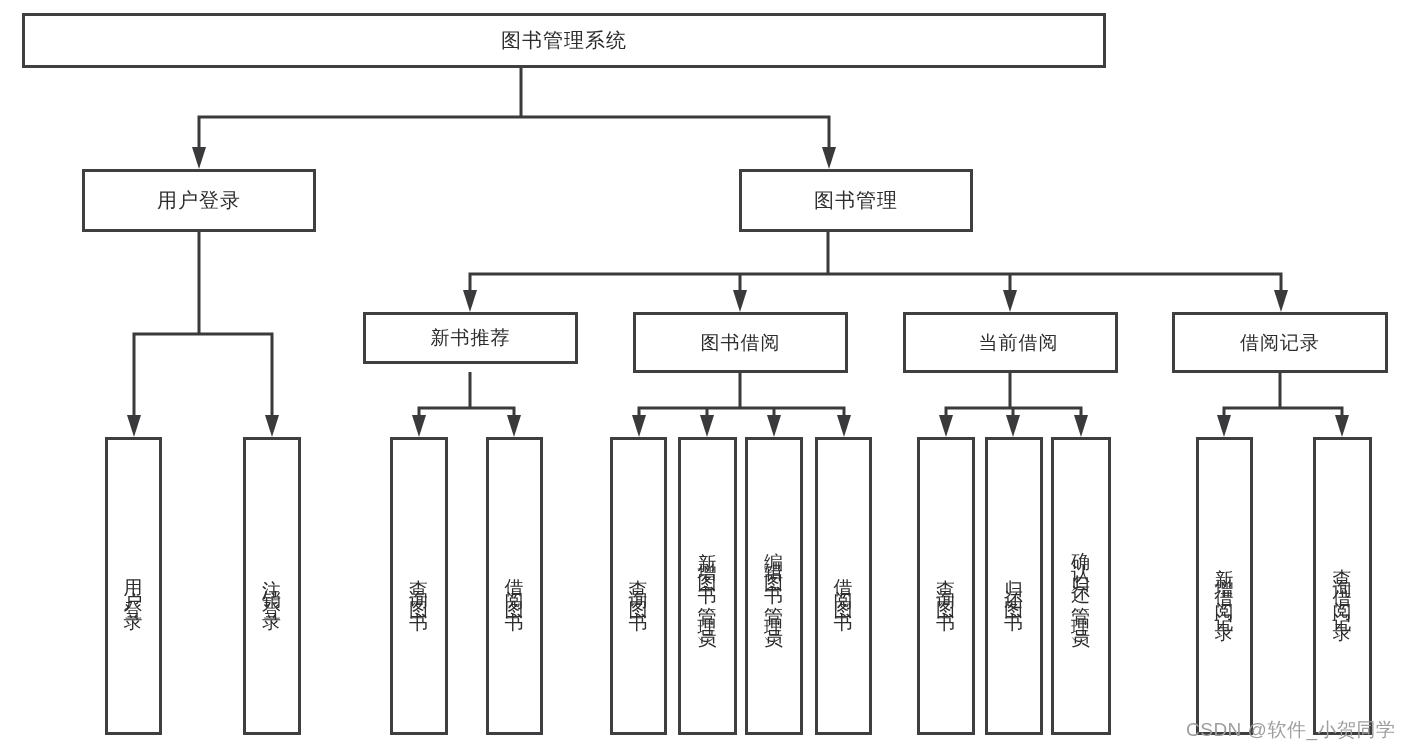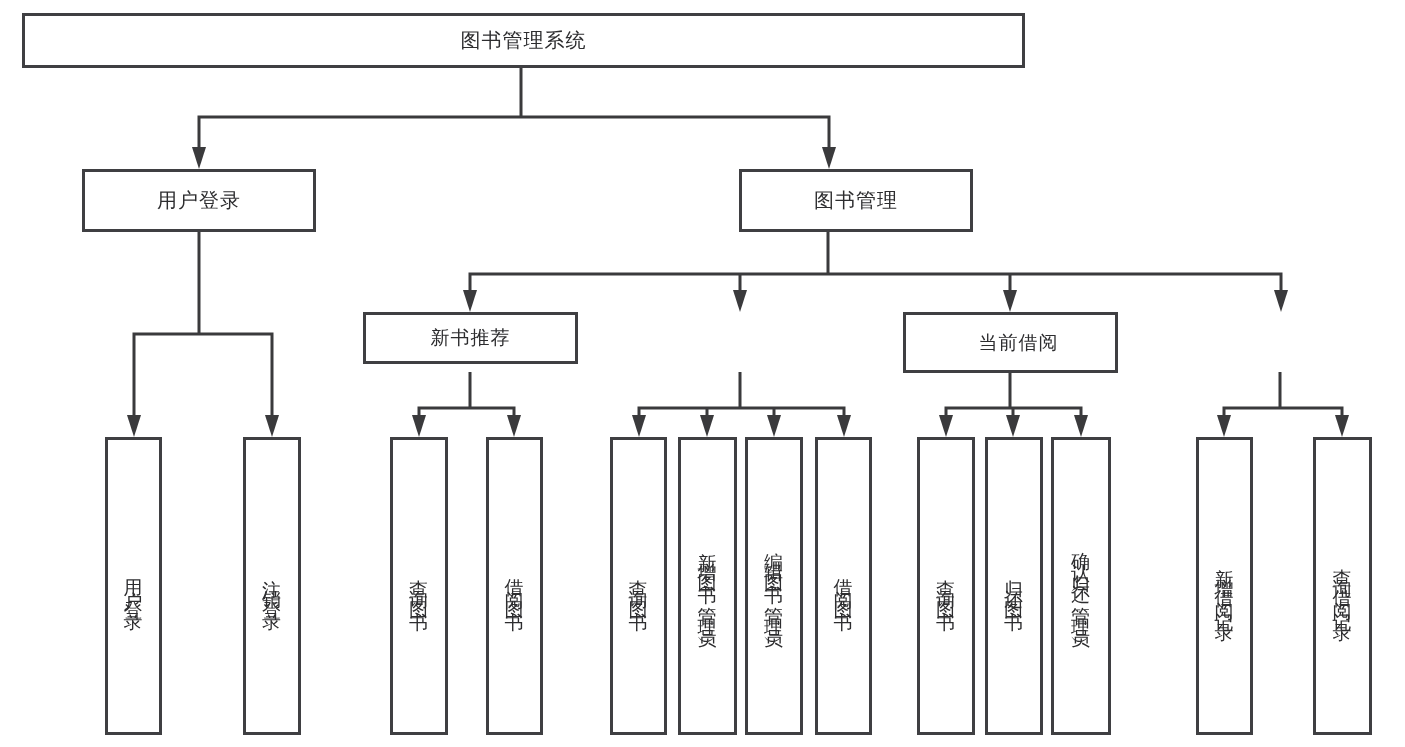--- a/index.html
+++ b/index.html
@@ -30,21 +30,21 @@
     border: 3px solid var(--border);
     display: flex;
     align-items: center;
     justify-content: center;
     color: var(--text);
     font-size: 20px;
     letter-spacing: 1px;
     white-space: nowrap;
   }
   
-  .n-root          { left: 22px;   top: 13px;  width: 1003px; height: 55px; }
+  .n-root          { left: 22px;   top: 13px;  width: 1084px; height: 55px; }
   .n-user-login    { left: 82px;   top: 169px; width: 234px;  height: 63px; }
   .n-book-mgmt     { left: 711px;  top: 169px; width: 234px;  height: 63px; margin-left: 28px; }
   .n-new-book-rec  { left: 363px;  top: 312px; width: 215px;  height: 52px; font-size: 19px; }
   .n-book-borrow   { left: 633px;  top: 312px; width: 215px;  height: 61px; font-size: 19px; }
   .n-current-borrow{ left: 903px;  top: 312px; width: 215px;  height: 61px; font-size: 19px; padding-left: 16px; }
   .n-borrow-record { left: 1172px; top: 312px; width: 216px;  height: 61px; font-size: 19px; }
   
   .vnode {
     position: absolute;
     top: 437px;
@@ -139,23 +139,29 @@
   <div class="node n-user-login">
     <span>用户登录</span>
   </div>
   <div class="node n-book-mgmt">
     <span>图书管理</span>
   </div>
 
   <div class="node n-new-book-rec">
     <span>新书推荐</span>
   </div>
+  <div class="node n-book-borrow">
+    <span>图书借阅</span>
+  </div>
   <div class="node n-current-borrow">
     <span>当前借阅</span>
   </div>
+  <div class="node n-borrow-record">
+    <span>借阅记录</span>
+  </div>
 
   <div class="vnode v-login">
     <span class="vlabel">用户登录</span>
   </div>
   <div class="vnode v-logout">
     <span class="vlabel">注销登录</span>
   </div>
 
   <div class="vnode v-query-book-1">
     <span class="vlabel">查询图书</span>
@@ -187,14 +193,15 @@
     <span class="vlabel">确认归还（管理员）</span>
   </div>
 
   <div class="vnode v-add-borrow-rec">
     <span class="vlabel">新增借阅记录</span>
   </div>
   <div class="vnode v-query-borrow-rec">
     <span class="vlabel">查询借阅记录</span>
   </div>
 
+  <div class="watermark">CSDN @软件_小贺同学</div>
 
 </div>
 
 </body></html>

